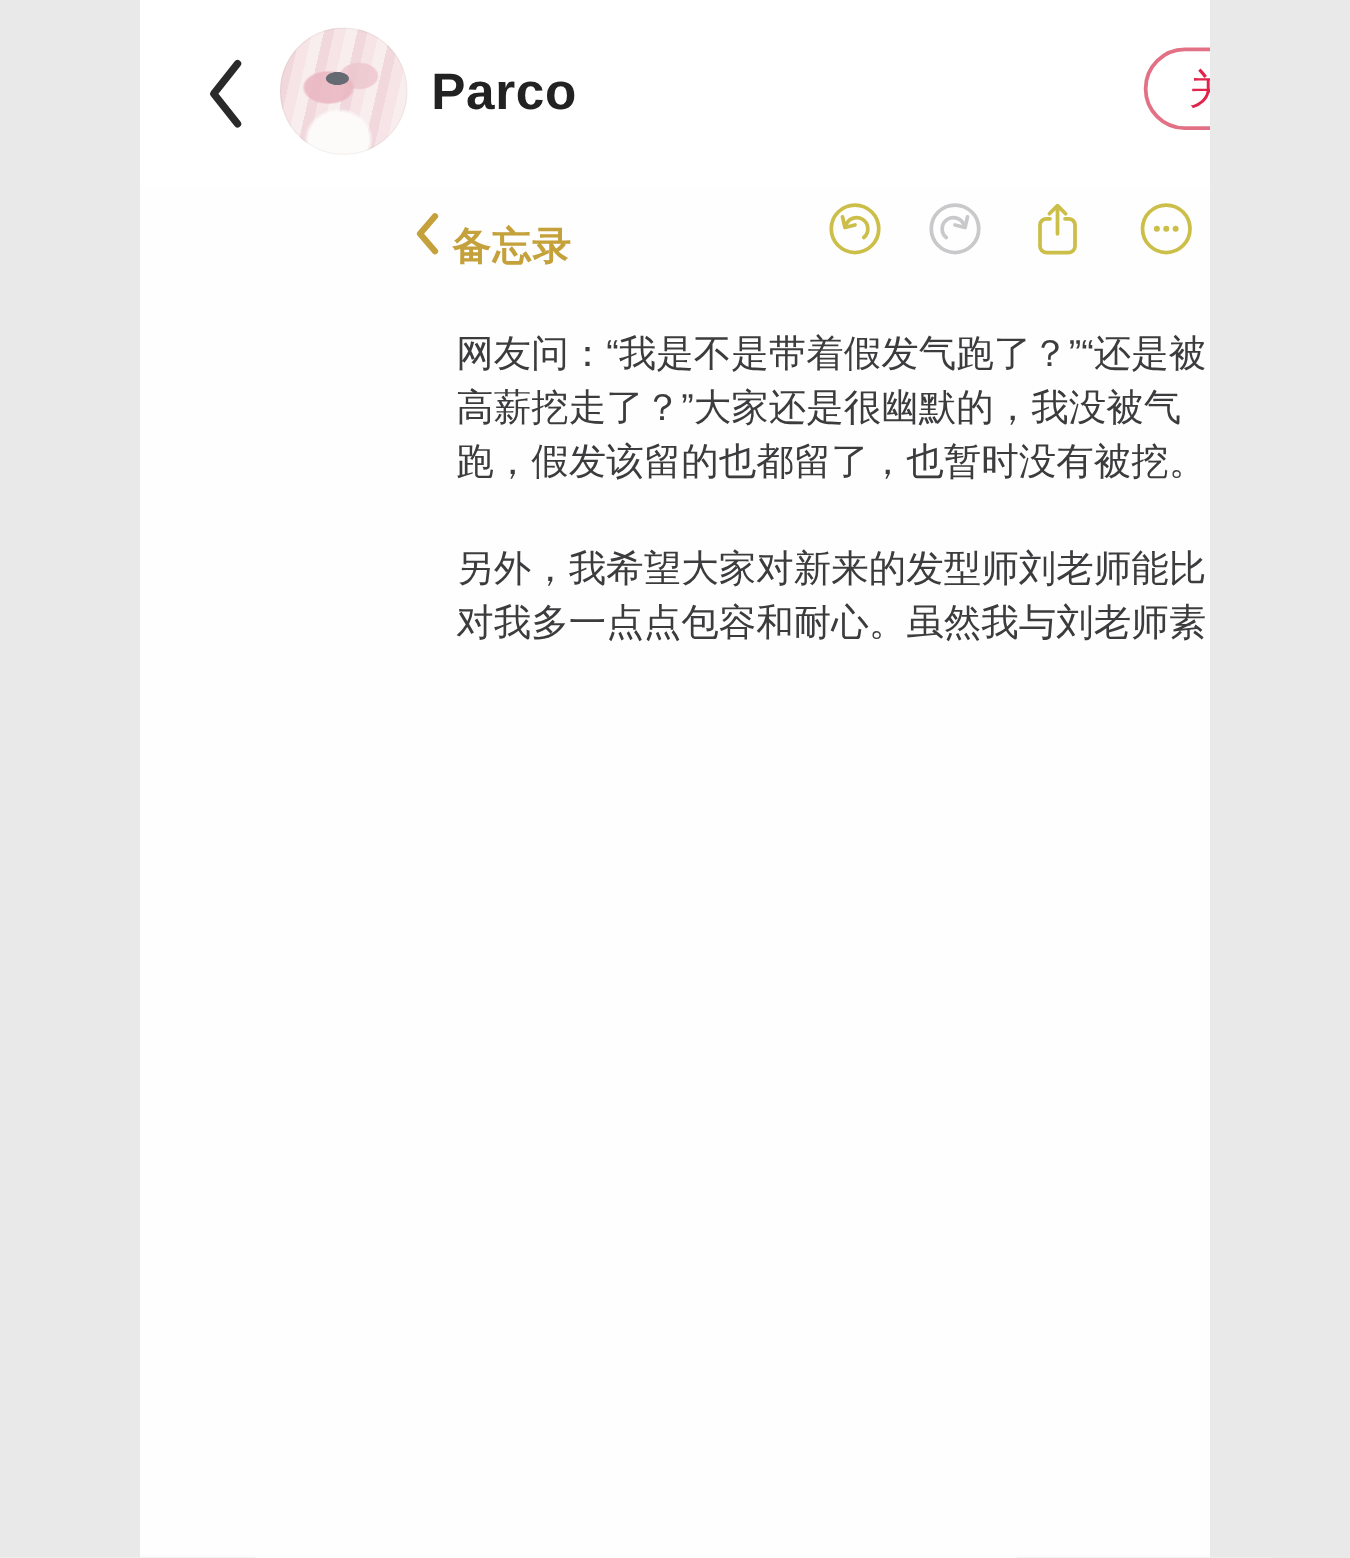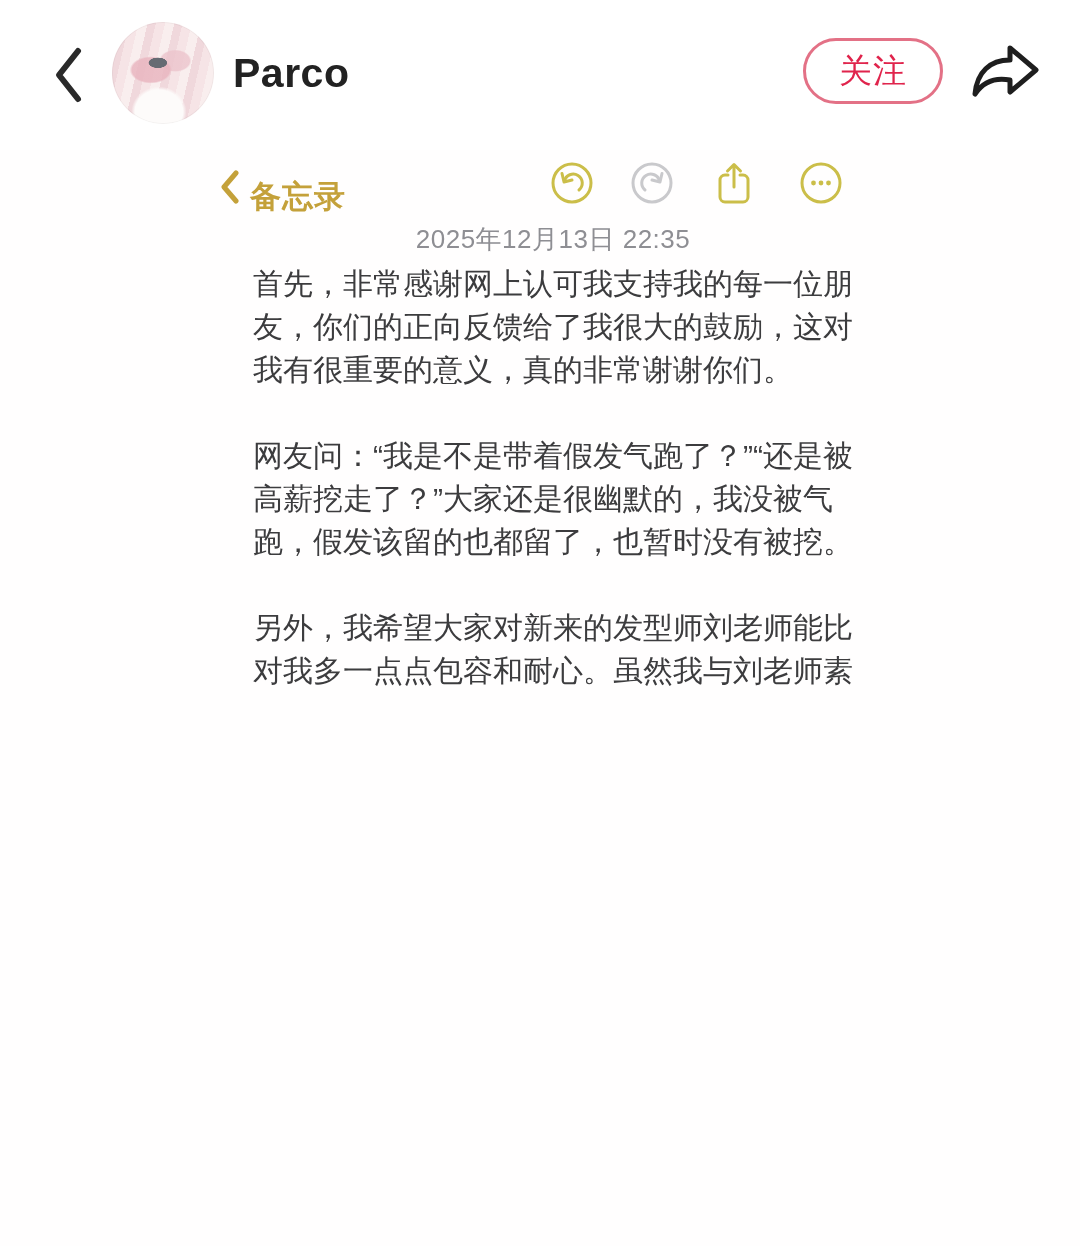--- a/index.html
+++ b/index.html
@@ -1,21 +1,21 @@
 <!DOCTYPE html>
 <html style="--accent_red: #E0244C; --follow_border: #E37186; --notes_gold: #C4A13A; --icon_gold: #CBBE49; --icon_disabled: #C9C9CC; --date_gray: #8E8E93; --text_color: #3C3C3E;"><head>
 <meta charset="utf-8">
 <style>
   * { margin: 0; padding: 0; box-sizing: border-box; }
   html, body { background: #e9e9e9; }
   body { font-family: "Liberation Sans", "DejaVu Sans", sans-serif; }
 
   .screen {
     position: relative;
-    width: 1080px;
+    width: 856px;
     height: 1246px;
     margin: 0 auto;
     background: #ffffff;
     overflow: hidden;
   }
 
   
   .app-bar { position: absolute; left: 0; top: 0; width: 1080px; height: 150px; background: #ffffff; }
 
   .back-btn { position: absolute; left: 48px; top: 44px; width: 40px; height: 60px; cursor: pointer; }
@@ -163,26 +163,22 @@
       <div class="note-icon icon-more">
         <svg width="44" height="46" viewBox="0 0 44 46" fill="none">
           <circle cx="22" cy="23" r="19" stroke="#CBBE49" stroke-width="3"></circle>
           <circle cx="14.5" cy="23" r="2.4" fill="#CBBE49"></circle>
           <circle cx="22" cy="23" r="2.4" fill="#CBBE49"></circle>
           <circle cx="29.5" cy="23" r="2.4" fill="#CBBE49"></circle>
         </svg>
       </div>
     </div>
 
-    <div class="note-date">2025年12月13日 22:35</div>
 
     <div class="note-body">
-      <p>首先，非常感谢网上认可我支持我的每一位朋
-友，你们的正向反馈给了我很大的鼓励，这对
-我有很重要的意义，真的非常谢谢你们。</p>
       <p>网友问：“我是不是带着假发气跑了？”“还是被
 高薪挖走了？”大家还是很幽默的，我没被气
 跑，假发该留的也都留了，也暂时没有被挖。</p>
       <p>另外，我希望大家对新来的发型师刘老师能比
 对我多一点点包容和耐心。虽然我与刘老师素</p>
     </div>
 
   </section>
 </div>
 

